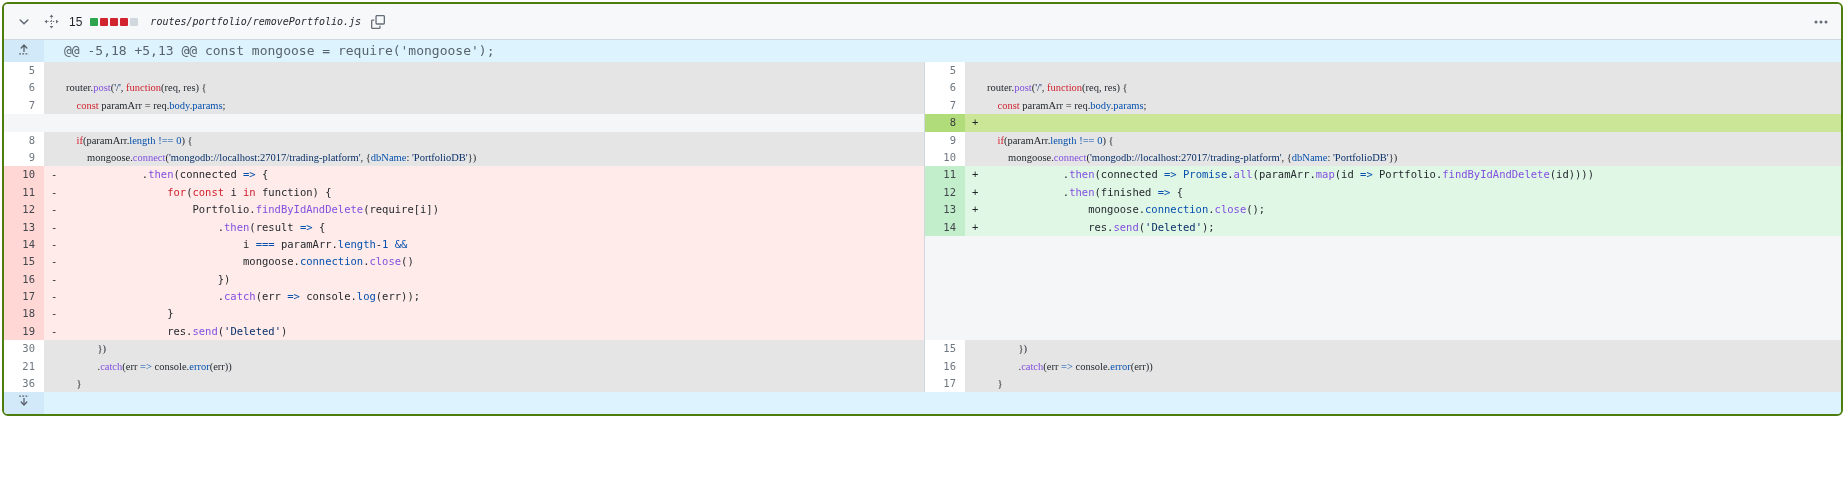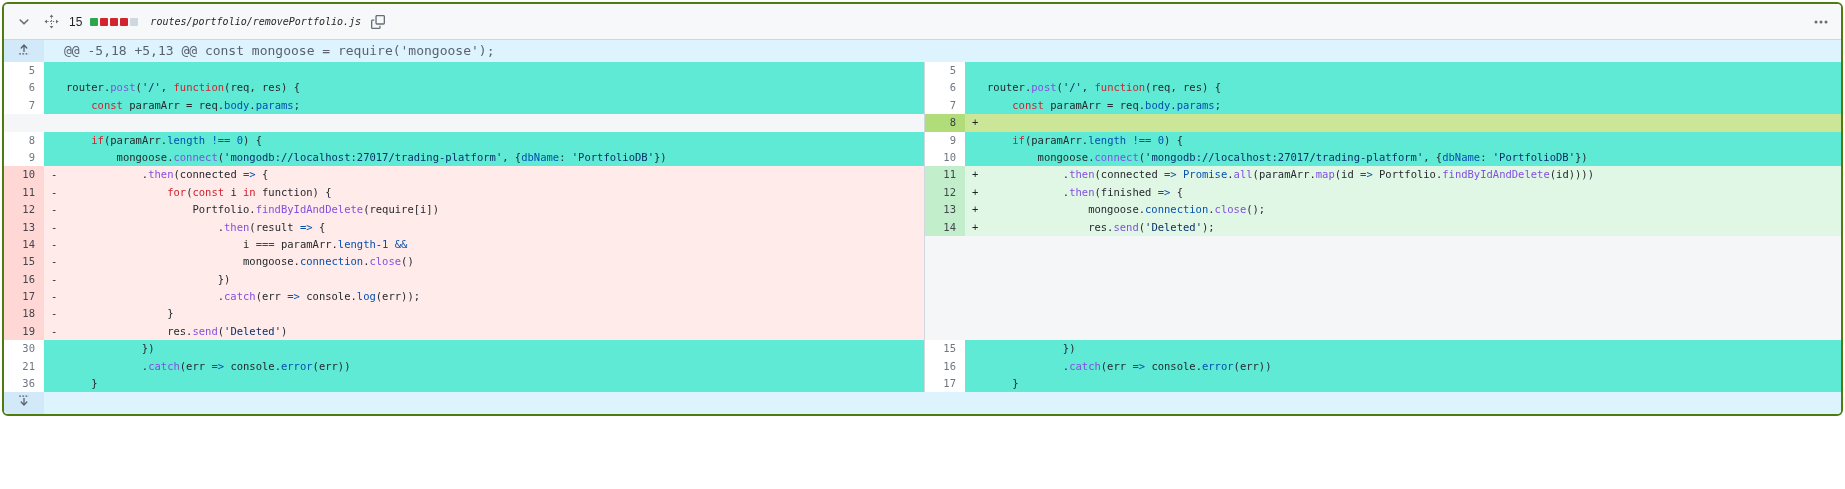--- a/index.html
+++ b/index.html
@@ -51,21 +51,21 @@
   }
   .side.left{width:920px;min-width:920px;}
   .side.right{flex:1;border-left:1px solid #d0d7de;}
   .num{
     width:40px;min-width:40px;box-sizing:border-box;text-align:right;
     padding-right:9px;color:#6e7781;user-select:none;cursor:pointer;
   }
   .code{flex:1;white-space:pre;position:relative;padding-left:22px;color:#24292f;overflow:hidden;}
   .marker{position:absolute;left:7px;top:0;color:#1f2328;}
   .t-context .num{background:#ffffff;}
-  .t-context .code{background:#5eead4;}
+  .t-context .code{background:#e5e5e5;font-family:Liberation Serif, serif;}
   .t-del .num{background:var(--deletion_gutter);color:#42464d;}
   .t-del .code{background:var(--deletion_row);}
   .t-add .num{background:var(--addition_gutter);color:#42464d;}
   .t-add .code{background:var(--addition_row);}
   .t-addempty .num{background:var(--addition_empty_gutter);color:#3c4043;}
   .t-addempty .code{background:var(--addition_empty_row);}
   .t-filler .num{background:var(--filler);}
   .t-filler .code{background:var(--filler);}
   
   .tok-d{color:var(--syntax_default);}

